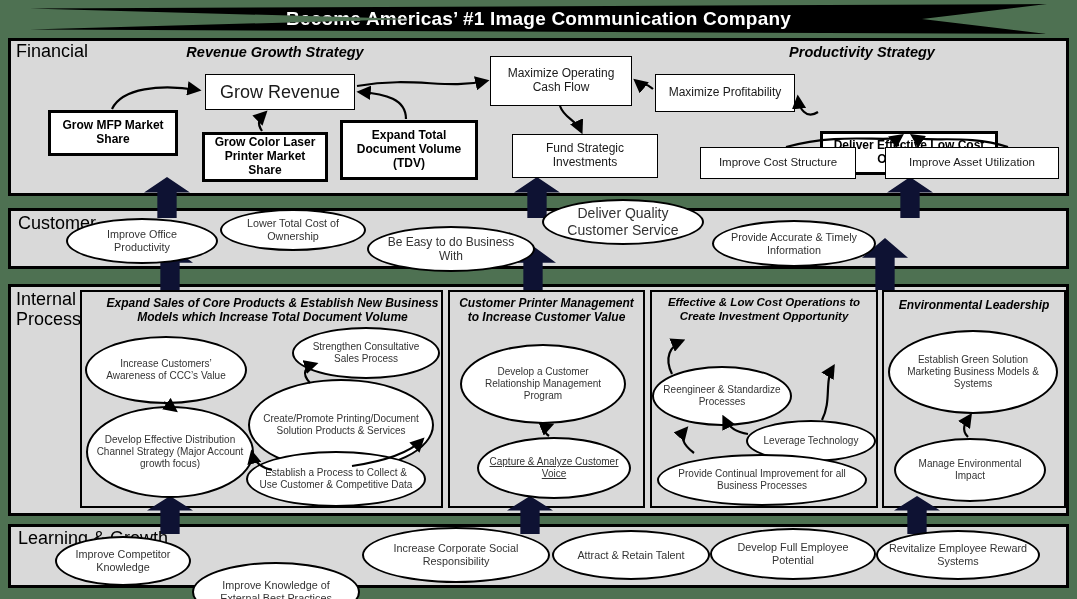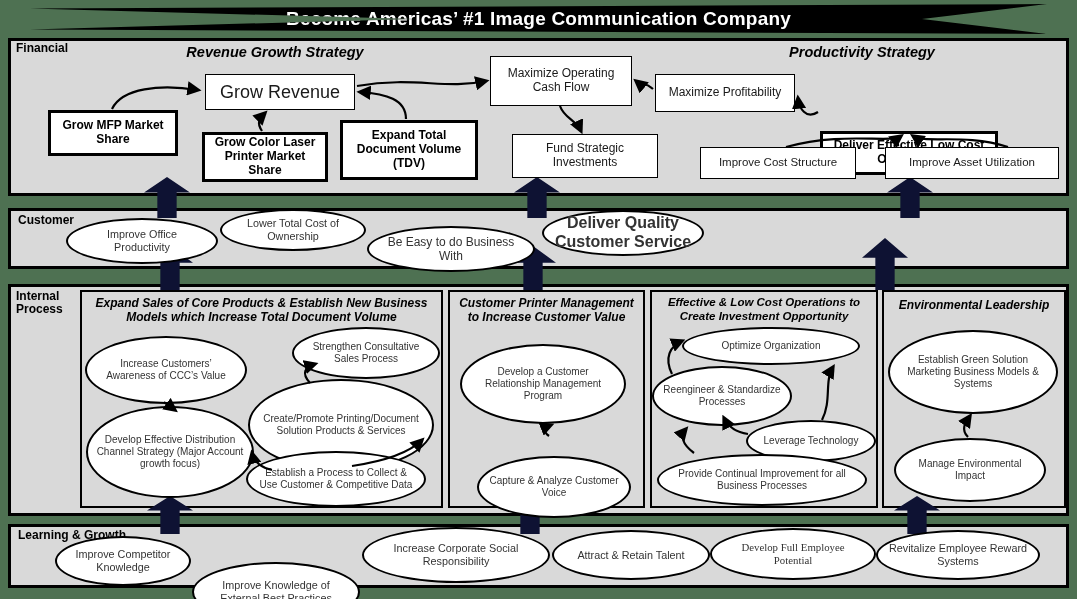--- a/index.html
+++ b/index.html
@@ -9,21 +9,21 @@
   #banner{position:absolute;left:30px;top:4px;width:1017px;height:30px;background:#000;z-index:1;
           clip-path:polygon(0 15%,100% 0%,calc(100% - 125px) 50%,100% 100%,0 85%,385px 50%);
           display:flex;align-items:center;justify-content:center;}
   #banner .t{color:#fff;font-weight:bold;font-size:19px;letter-spacing:.2px;}
   
   .band{position:absolute;left:8px;width:1061px;background:#d9d9d9;border:3px solid #000;box-sizing:border-box;z-index:0;}
   #band-financial{top:38px;height:158px;}
   #band-customer{top:208px;height:61px;}
   #band-internal{top:284px;height:232px;}
   #band-learning{top:524px;height:64px;}
-  .band-label{position:absolute;font-weight:bold;font-size:12px;z-index:3;line-height:1.1;}
+  .band-label{position:absolute;font-weight:normal;font-size:18px;z-index:3;line-height:1.1;}
   
   .strategy-title{position:absolute;font-weight:bold;font-style:italic;font-size:14.5px;text-align:center;z-index:3;}
   
   .box{position:absolute;background:#fff;border:1.5px solid #000;box-sizing:border-box;z-index:3;
        display:flex;align-items:center;justify-content:center;text-align:center;
        font-size:12px;line-height:1.15;padding:2px 4px;color:#1a1a1a;}
   .box.em{border-width:3px;font-weight:bold;color:#000;}
   
   .ell{position:absolute;background:#fff;border:2px solid #000;border-radius:50%;box-sizing:border-box;z-index:3;
        display:flex;align-items:center;justify-content:center;text-align:center;
@@ -80,54 +80,54 @@
   <div class="box" style="left:490px;top:56px;width:142px;height:50px;">Maximize Operating Cash Flow</div>
   <div class="box" style="left:512px;top:134px;width:146px;height:44px;">Fund Strategic Investments</div>
   <div class="box" style="left:655px;top:74px;width:140px;height:38px;">Maximize Profitability</div>
   <div class="box em" style="left:820px;top:89px;width:178px;height:44px;margin-top:42px;">Deliver Effective Low Cost Operations</div>
   <div class="box" style="left:885px;top:147px;width:174px;height:32px;font-size:11.5px;">Improve Asset Utilization</div>
   <div class="box" style="left:700px;top:147px;width:156px;height:32px;font-size:11.5px;">Improve Cost Structure</div>
 
   <div class="ell" style="left:66px;top:218px;width:152px;height:46px;">Improve Office Productivity</div>
   <div class="ell" style="left:220px;top:209px;width:146px;height:42px;">Lower Total Cost of Ownership</div>
   <div class="ell" style="left:367px;top:226px;width:168px;height:46px;font-size:12px;">Be Easy to do Business With</div>
-  <div class="ell" style="left:542px;top:210px;width:162px;height:46px;font-size:16px;font-weight:bold;">Deliver Quality Customer Service</div>
+  <div class="ell" style="left:542px;top:199px;width:162px;height:46px;font-size:14px;">Deliver Quality Customer Service</div>
+  <div class="ell" style="left:712px;top:220px;width:164px;height:47px;">Provide Accurate &amp; Timely Information</div>
 
   <div class="panel" style="left:80px;top:290px;width:363px;height:218px;"></div>
   <div class="panel" style="left:448px;top:290px;width:197px;height:218px;"></div>
   <div class="panel" style="left:650px;top:290px;width:228px;height:218px;"></div>
   <div class="panel" style="left:882px;top:290px;width:184px;height:218px;"></div>
 
-  <div class="panel-title" style="left:88px;top:296px;width:347px;">Expand Sales of Core Products &amp; Establish New Business Models which Increase Total Document Volume</div>
+  <div class="panel-title" style="left:99px;top:296px;width:347px;">Expand Sales of Core Products &amp; Establish New Business Models which Increase Total Document Volume</div>
   <div class="panel-title" style="left:456px;top:296px;width:181px;">Customer Printer Management to Increase Customer Value</div>
   <div class="panel-title" style="left:655px;top:296px;width:218px;font-size:11.5px;">Effective &amp; Low Cost Operations to Create Investment Opportunity</div>
   <div class="panel-title" style="left:890px;top:298px;width:168px;">Environmental Leadership</div>
 
   <div class="ell small" style="left:85px;top:336px;width:162px;height:68px;">Increase Customers’ Awareness of CCC’s Value</div>
   <div class="ell small" style="left:292px;top:327px;width:148px;height:52px;">Strengthen Consultative Sales Process</div>
   <div class="ell small" style="left:248px;top:379px;width:186px;height:92px;">Create/Promote Printing/Document Solution Products &amp; Services</div>
   <div class="ell small" style="left:86px;top:406px;width:168px;height:92px;">Develop Effective Distribution Channel Strategy (Major Account growth focus)</div>
   <div class="ell small" style="left:246px;top:451px;width:180px;height:56px;">Establish a Process to Collect &amp; Use Customer &amp; Competitive Data</div>
 
   <div class="ell small" style="left:460px;top:344px;width:166px;height:80px;">Develop a Customer Relationship Management Program</div>
-  <div class="ell small" style="left:477px;top:456px;width:154px;height:62px;">Capture &amp; Analyze Customer Voice</div>
+  <div class="ell small" style="left:477px;top:437px;width:154px;height:62px;text-decoration:underline;">Capture &amp; Analyze Customer Voice</div>
 
-  <div class="ell small" style="left:682px;top:327px;width:178px;height:38px;">Optimize Organization</div>
   <div class="ell small" style="left:652px;top:366px;width:140px;height:60px;">Reengineer &amp; Standardize Processes</div>
   <div class="ell small" style="left:746px;top:420px;width:130px;height:42px;">Leverage Technology</div>
   <div class="ell small" style="left:657px;top:454px;width:210px;height:52px;">Provide Continual Improvement for all Business Processes</div>
 
   <div class="ell small" style="left:888px;top:330px;width:170px;height:84px;">Establish Green Solution Marketing Business Models &amp; Systems</div>
   <div class="ell small" style="left:894px;top:438px;width:152px;height:64px;">Manage Environmental Impact</div>
 
   <div class="ell" style="left:55px;top:536px;width:136px;height:50px;">Improve Competitor Knowledge</div>
   <div class="ell" style="left:192px;top:524px;width:168px;height:60px;margin-top:38px;">Improve Knowledge of External Best Practices</div>
   <div class="ell" style="left:362px;top:527px;width:188px;height:56px;">Increase Corporate Social Responsibility</div>
   <div class="ell" style="left:552px;top:530px;width:158px;height:50px;">Attract &amp; Retain Talent</div>
-  <div class="ell" style="left:710px;top:528px;width:166px;height:52px;font-family:Liberation Serif, serif;">Develop Full Employee Potential</div>
+  <div class="ell" style="left:710px;top:528px;width:166px;height:52px;">Develop Full Employee Potential</div>
   <div class="ell" style="left:876px;top:530px;width:164px;height:50px;">Revitalize Employee Reward Systems</div>
 
   <svg id="connectors" viewBox="0 0 1077 599">
     <defs>
       <marker id="ah" viewBox="0 0 10 10" refX="7.5" refY="5" markerWidth="6.5" markerHeight="6.5" orient="auto-start-reverse">
         <path d="M0,0 L10,5 L0,10 z" fill="#000"></path>
       </marker>
     </defs>
     <g fill="none" stroke="#000" stroke-width="2.2" marker-end="url(#ah)">
       <path d="M 112,109 C 122,88 160,84 198,90"></path>

